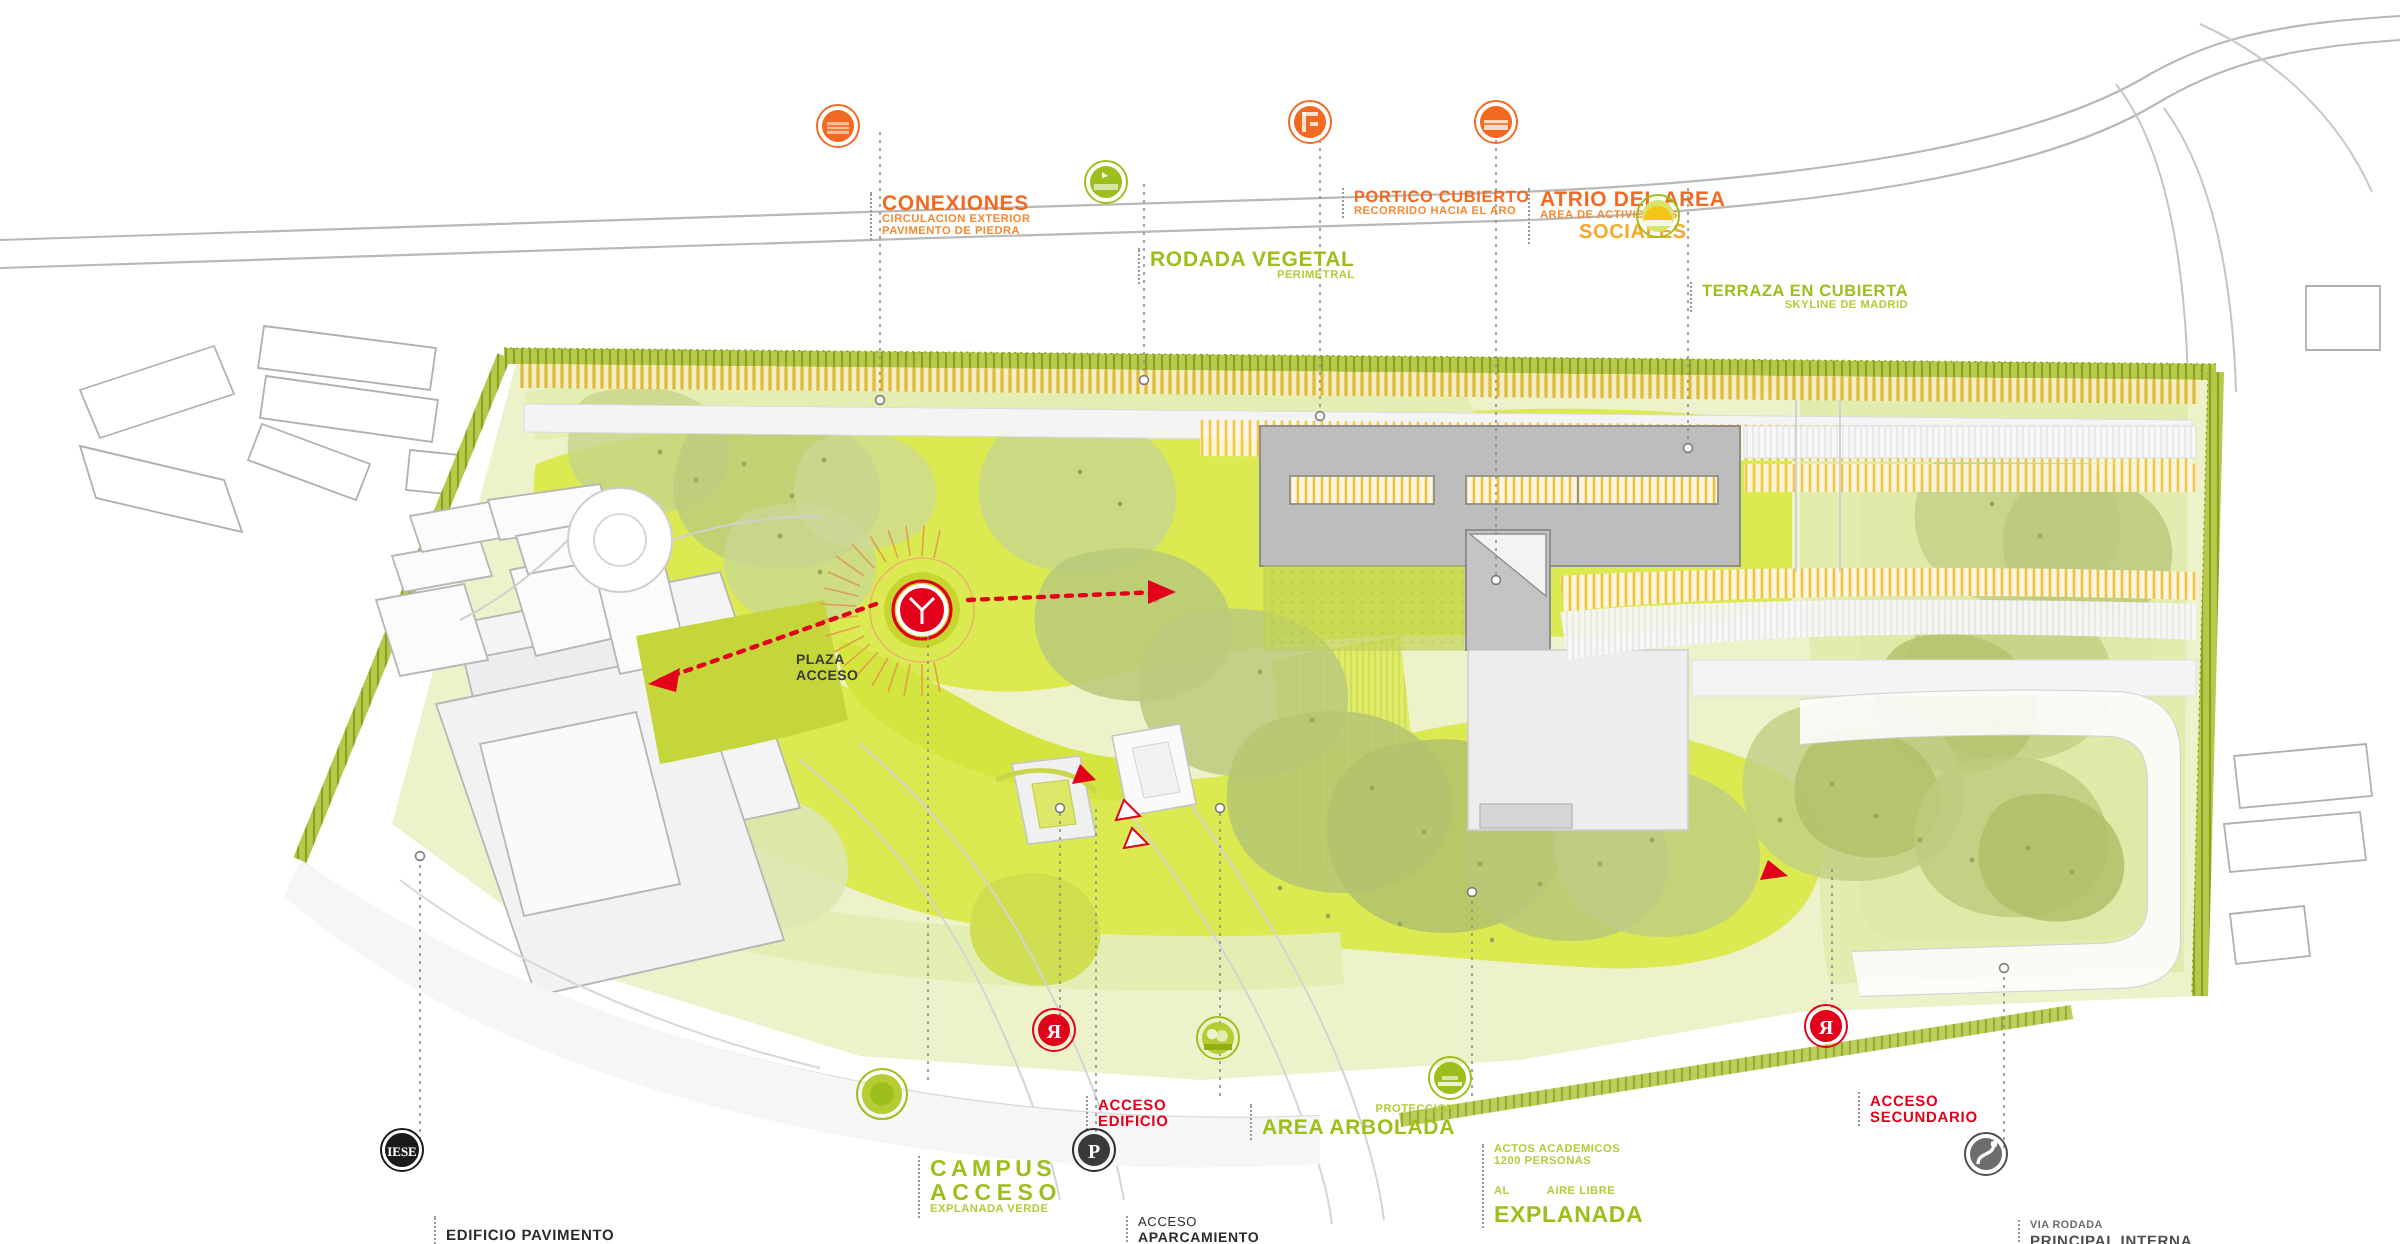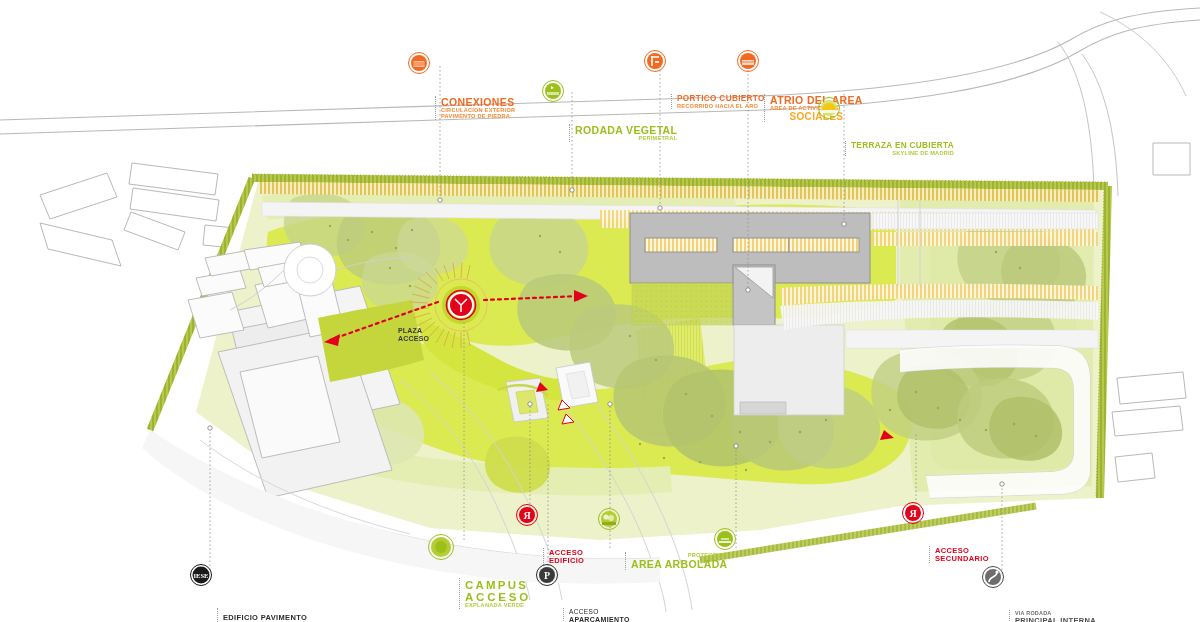--- a/index.html
+++ b/index.html
@@ -570,20 +570,27 @@
 
   <div class="anno green" style="left:714px; top:528px;">
     <span class="icon" style="color:#9cbf1c">
       <span class="ic-ring"></span>
       <svg viewBox="0 0 22 22">
         <circle cx="11" cy="11" r="8" fill="#9cbf1c"></circle>
         <path d="M5,13 L17,13 L17,15 L5,15 Z" fill="#ffffff" opacity="0.8"></path>
         <path d="M7,10 L15,10 L15,12 L7,12 Z" fill="#ffffff" opacity="0.6"></path>
       </svg>
     </span>
+    <span class="txt">
+      <span class="sub">ACTOS ACADEMICOS</span>
+      <span class="sub">1200 PERSONAS</span>
+      <span class="sub" style="display:inline">AL</span>
+      <span class="sub" style="display:inline; margin-left:14px;">AIRE LIBRE</span>
+      <span class="ttl big">EXPLANADA</span>
+    </span>
   </div>
 
   <div class="anno red tworow" style="left:902px; top:502px;">
     <span class="icon" style="color:#e2001a">
       <span class="ic-ring"></span>
       <svg viewBox="0 0 22 22">
         <circle cx="11" cy="11" r="8" fill="#e2001a"></circle>
         <text x="11" y="15" font-size="10" font-family="Liberation Serif, serif" fill="#ffffff" text-anchor="middle" font-weight="bold">Я</text>
       </svg>
     </span>

